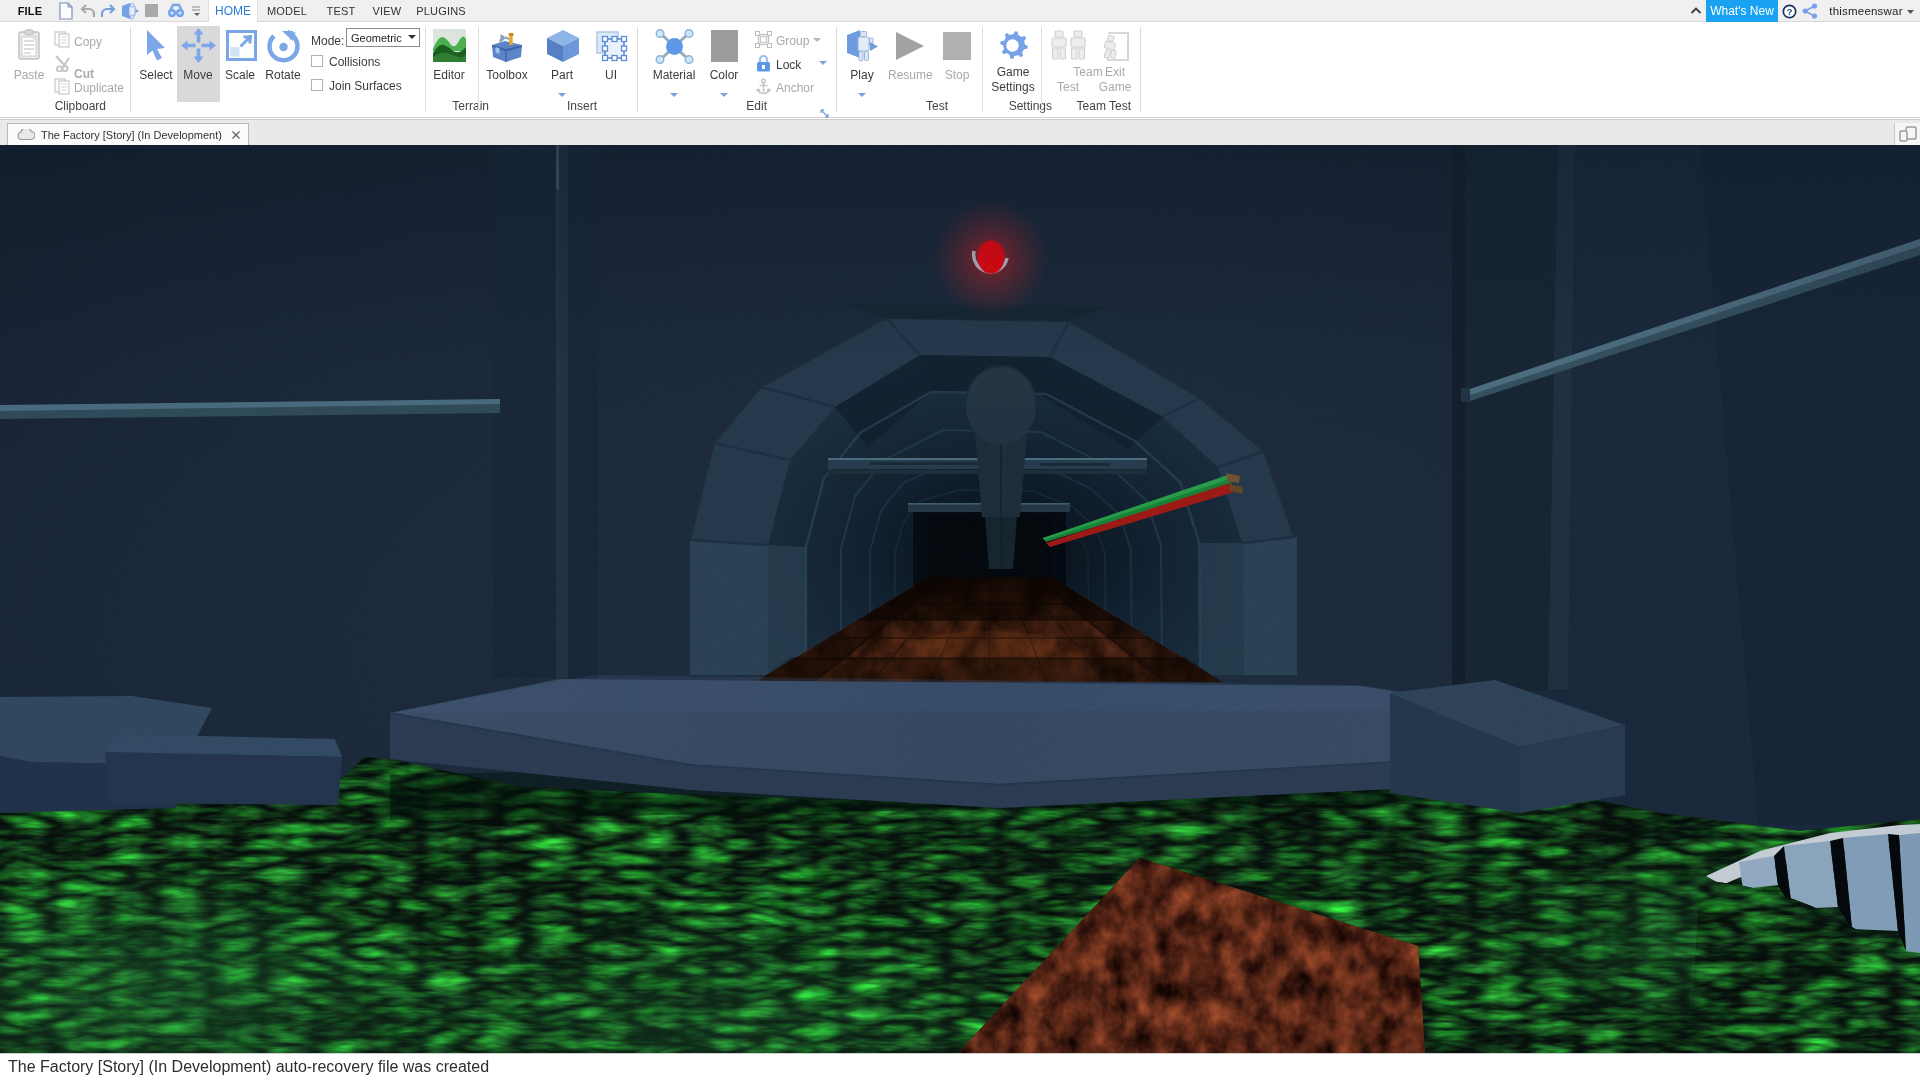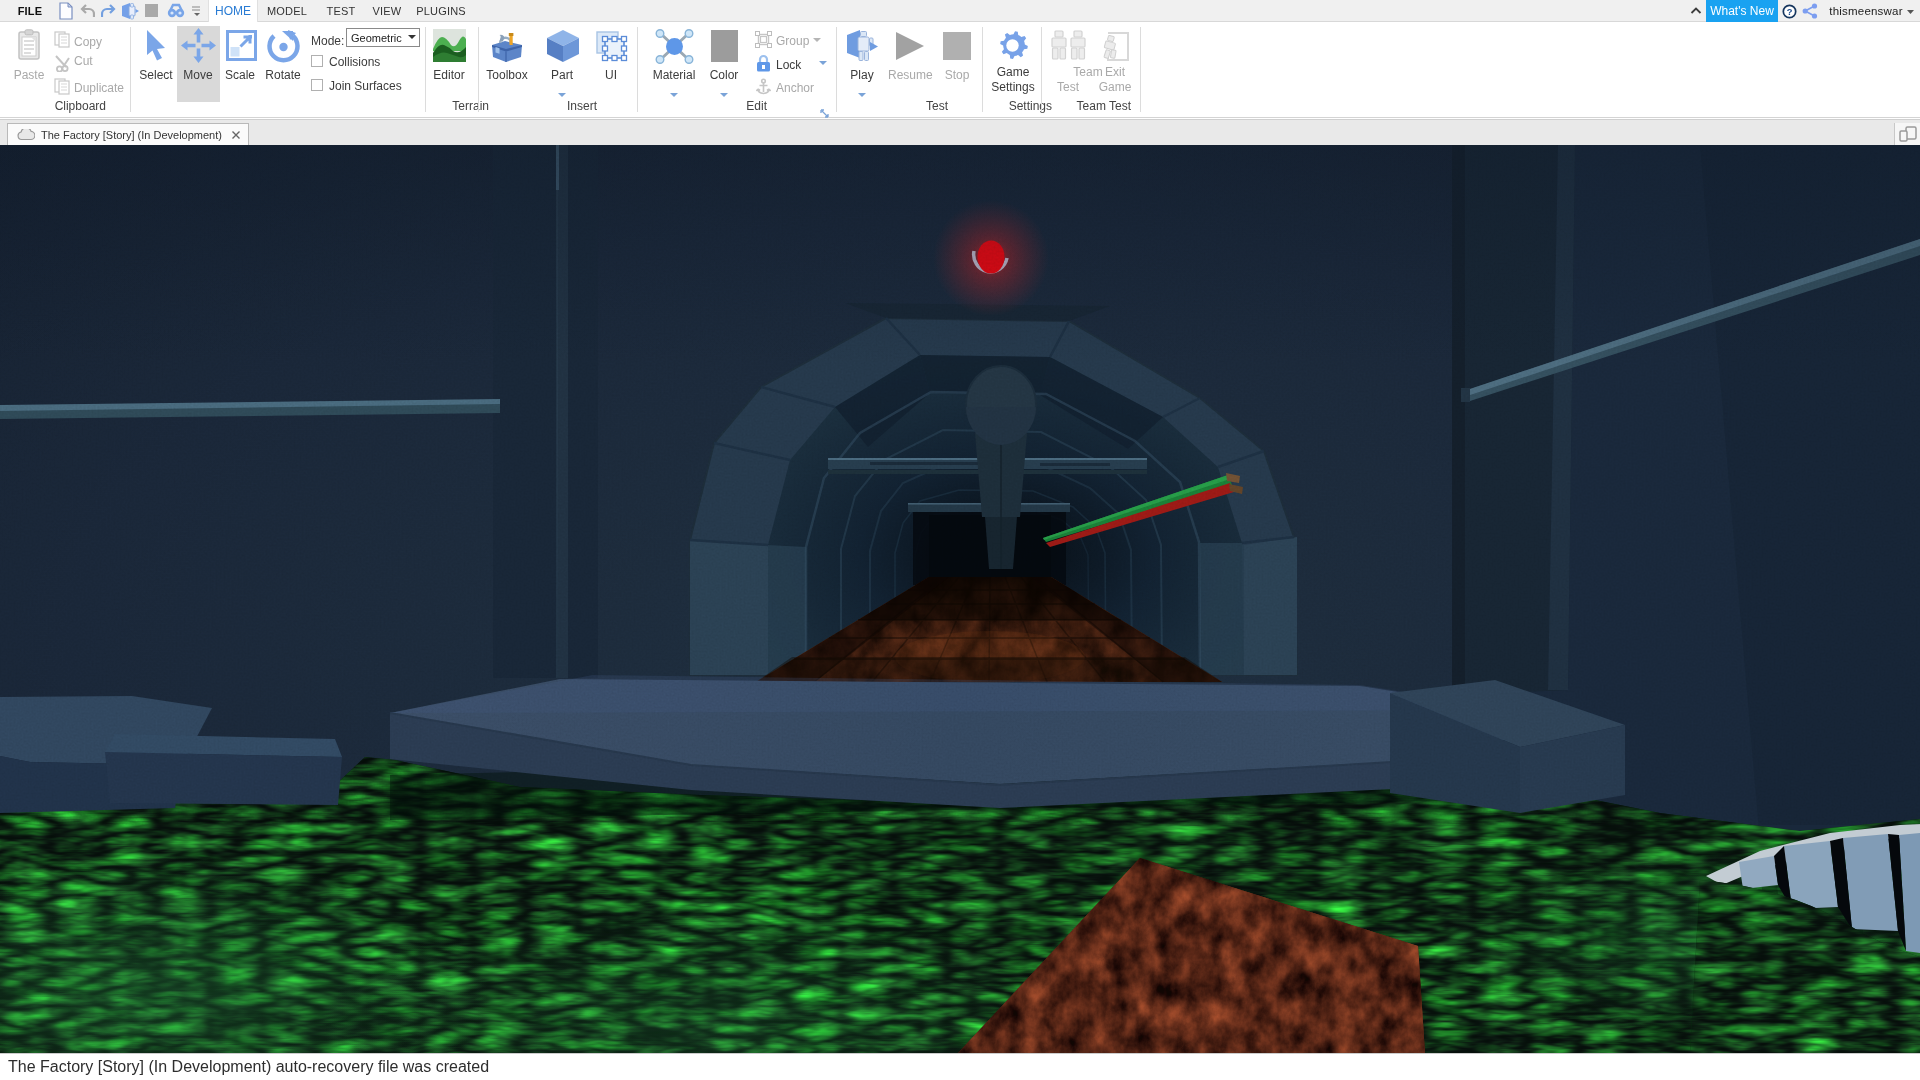--- a/index.html
+++ b/index.html
@@ -102,21 +102,21 @@
         <rect x="1" y="1" width="10" height="13" fill="#fff" stroke="#c8c8c8" stroke-width="1.2"></rect>
         <rect x="5" y="3" width="10" height="13" fill="#fff" stroke="#c8c8c8" stroke-width="1.2"></rect>
         <path d="M7 6h6M7 9h6M7 12h6" stroke="#d8d8d8" stroke-width="1.2"></path>
       </svg>
     <div class="lbl dis" style="left:74px;top:13px;text-align:left;">Copy</div>
     <svg style="position:absolute;left:54px;top:33px" width="17" height="17" viewBox="0 0 17 17">
         <path d="M2 1 L12 12 M9 12 L15 3" stroke="#c4c4c4" stroke-width="2"></path>
         <circle cx="11" cy="13.5" r="2.6" fill="none" stroke="#c4c4c4" stroke-width="1.8"></circle>
         <circle cx="5.5" cy="14" r="2.6" fill="none" stroke="#c4c4c4" stroke-width="1.8"></circle>
       </svg>
-    <div class="lbl dis" style="left:74px;top:32px;text-align:right;">Cut</div>
+    <div class="lbl dis" style="left:74px;top:45px;text-align:right;font-weight:bold;">Cut</div>
     <svg style="position:absolute;left:54px;top:56px" width="17" height="17" viewBox="0 0 17 17">
         <rect x="1" y="1" width="10" height="13" fill="#fff" stroke="#c8c8c8" stroke-width="1.2"></rect>
         <rect x="5" y="3" width="10" height="13" fill="#fff" stroke="#c8c8c8" stroke-width="1.2"></rect>
         <path d="M7 6h6M7 9h6M7 12h6" stroke="#d8d8d8" stroke-width="1.2"></path>
       </svg>
     <div class="lbl dis" style="left:74px;top:59px;text-align:left;">Duplicate</div>
     <div class="gname" style="left:26px;width:80px;">Clipboard</div>
     <div class="sep" style="left:130px"></div>
 
     <div style="position:absolute;left:177px;top:4px;width:43px;height:76px;background:#d9d9d9;"></div>

